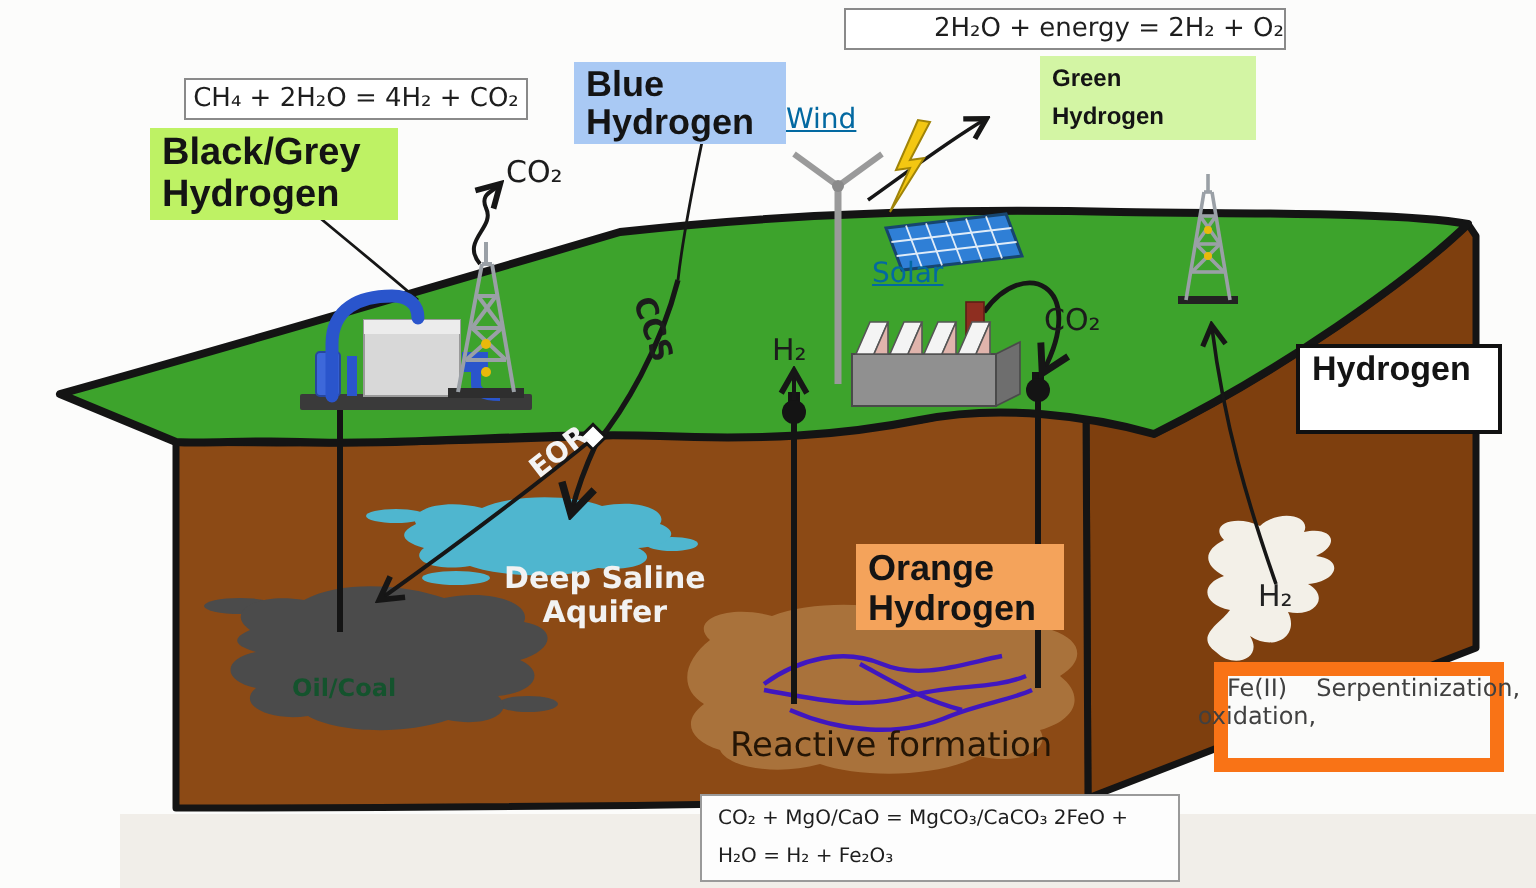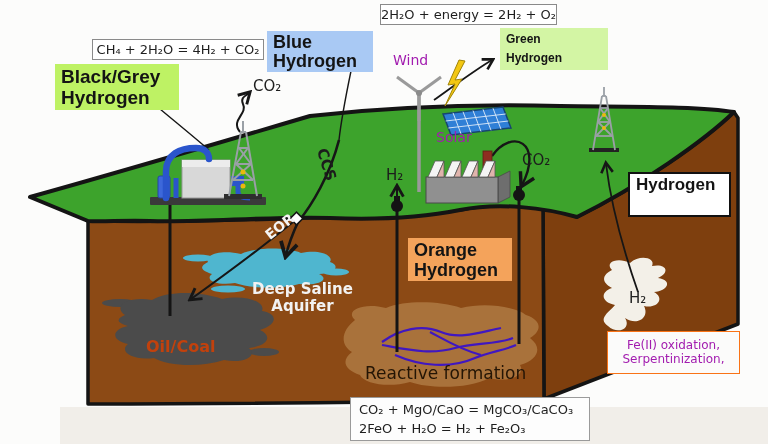--- a/index.html
+++ b/index.html
@@ -4,29 +4,29 @@
 <style>
   html,body{margin:0;padding:0;background:#ffffff;}
   .stage{position:relative;width:768px;height:444px;background:#fcfcfb;overflow:hidden;
          font-family:"DejaVu Sans","Liberation Sans",sans-serif;}
   .stage svg{position:absolute;left:0;top:0;}
   .lbl{position:absolute;color:#1c1c1c;white-space:nowrap;}
   .eq-box{position:absolute;background:#ffffff;border:1.5px solid #8a8a8a;
           display:flex;align-items:center;justify-content:center;
           font-size:13px;color:#1e1e1e;}
   .eq-box2{position:absolute;background:#fdfdfd;border:1.5px solid #9a9a9a;
-          font-size:13px;line-height:19px;color:#1e1e1e;padding:2px 8px;}
+          font-size:10px;line-height:19px;color:#1e1e1e;padding:2px 8px;}
   .tbox{position:absolute;font-family:"Liberation Sans","DejaVu Sans",sans-serif;
-        font-weight:bold;color:#141414;padding:2px 6px;}
+        font-weight:bold;color:#141414;padding:2px 6px;margin-left:20px;}
   .tbox .tline{display:block;}
-  .note-box{position:absolute;background:#fbfbfa;border:1px solid #f97316;
-        font-size:12px;line-height:13.5px;color:#a21caf;text-align:center;
-        display:flex;flex-direction:column;justify-content:center;}
+  .note-box{position:absolute;background:#fbfbfa;border:7px solid #f97316;
+        font-size:12px;line-height:13.5px;color:#404040;text-align:center;
+        display:flex;justify-content:center;}
   .rot{transform-origin:left top;}
-  .small-cap{font-size:14px;color:#a21caf;}
+  .small-cap{font-size:14px;color:#0369a1;text-decoration:underline;}
 </style>
 </head>
 <body>
 
 <div class="stage">
 
   <svg width="768" height="444" viewBox="0 0 768 444">
     <defs>
       <marker id="ah" viewBox="0 0 10 10" refX="7.5" refY="5" markerWidth="8" markerHeight="8" orient="auto-start-reverse">
         <path d="M1.5,1 L8.5,5 L1.5,9" fill="none" stroke="#161616" stroke-width="1.8"></path>
@@ -180,58 +180,58 @@
       <line x1="596" y1="136" x2="610" y2="122"></line>
         <line x1="612" y1="136" x2="598" y2="122"></line>
       <line x1="598" y1="122" x2="608" y2="108"></line>
         <line x1="610" y1="122" x2="600" y2="108"></line>
       <circle cx="604" cy="128" r="2" fill="#e9b90c" stroke="none"></circle>
       <circle cx="604" cy="115" r="2" fill="#e9b90c" stroke="none"></circle>
     </g>
   </svg>
 
   <div class="eq-box" style="left:92px;top:39px;width:170px;height:19px;">CH₄ + 2H₂O = 4H₂ + CO₂</div>
-  <div class="eq-box" style="left:380px;top:4px;width:175px;height:19px;">2H₂O + energy = 2H₂ + O₂</div>
+  <div class="eq-box" style="left:422px;top:4px;width:175px;height:19px;padding-left:44px;">2H₂O + energy = 2H₂ + O₂</div>
   <div class="eq-box2" style="left:350px;top:397px;width:222px;">
     <span class="tline">CO₂ + MgO/CaO = MgCO₃/CaCO₃</span>
     <span class="tline">2FeO + H₂O = H₂ + Fe₂O₃</span>
   </div>
 
   <div class="tbox" style="left: 55px; top: 64px; width: 112px; height: 42px; font-size: 19px; line-height: 21px; background-color: #bef264;">
     <span class="tline">Black/Grey</span>
     <span class="tline">Hydrogen</span>
   </div>
   <div class="tbox" style="left: 267px; top: 31px; width: 94px; height: 37px; font-size: 18px; line-height: 19px; background-color: rgb(169, 201, 244);">
     <span class="tline">Blue</span>
     <span class="tline">Hydrogen</span>
   </div>
   <div class="tbox" style="left: 500px; top: 28px; width: 96px; height: 38px; font-size: 12px; line-height: 19px; background-color: rgb(211, 245, 164);">
     <span class="tline">Green</span>
     <span class="tline">Hydrogen</span>
   </div>
-  <div class="tbox" style="left: 408px; top: 238px; width: 92px; height: 39px; font-size: 18px; line-height: 20px; background-color: rgb(244, 163, 91);">
+  <div class="tbox" style="left: 408px; top: 272px; width: 92px; height: 39px; font-size: 18px; line-height: 20px; background-color: rgb(244, 163, 91);">
     <span class="tline">Orange</span>
     <span class="tline">Hydrogen</span>
   </div>
   <div class="tbox" style="left: 628px; top: 172px; width: 87px; height: 37px; font-size: 17px; line-height: 18.5px; border: 2px solid rgb(17, 17, 17); background-color: rgb(255, 255, 255);">
     <span class="tline">Hydrogen</span>
   </div>
 
   <div class="note-box" style="left:607px;top:331px;width:131px;height:41px;">
     <span>Fe(II) oxidation,</span>
     <span>Serpentinization,</span>
   </div>
 
   <div class="lbl small-cap" style="left:393px;top:52px;">Wind</div>
   <div class="lbl small-cap" style="left:436px;top:129px;">Solar</div>
   <div class="lbl" style="left:253px;top:77px;font-size:15px;">CO₂</div>
   <div class="lbl" style="left:522px;top:151px;font-size:15px;">CO₂</div>
   <div class="lbl" style="left:386px;top:166px;font-size:15px;">H₂</div>
   <div class="lbl rot" style="left:330px;top:146px;font-size:15px;font-weight:bold;transform:rotate(72deg);">CCS</div>
   <div class="lbl rot" style="left:262px;top:230px;font-size:14px;font-weight:bold;color:#f4f4f4;transform:rotate(-38deg);">EOR</div>
-  <div class="lbl" style="left:146px;top:337px;font-size:16px;font-weight:600;color:#c2410c;">Oil/Coal</div>
+  <div class="lbl" style="left:146px;top:337px;font-size:12px;font-weight:600;color:#14532d;">Oil/Coal</div>
   <div class="lbl" style="left:252px;top:281px;font-size:15px;line-height:17px;font-weight:600;color:#f2f2f2;text-align:center;">
     <span style="display:block;">Deep Saline</span>
     <span style="display:block;">Aquifer</span>
   </div>
   <div class="lbl" style="left:365px;top:363px;font-size:17px;color:#241505;">Reactive formation</div>
   <div class="lbl" style="left:629px;top:289px;font-size:15px;color:#222;">H₂</div>
 </div>
 
 </body></html>

